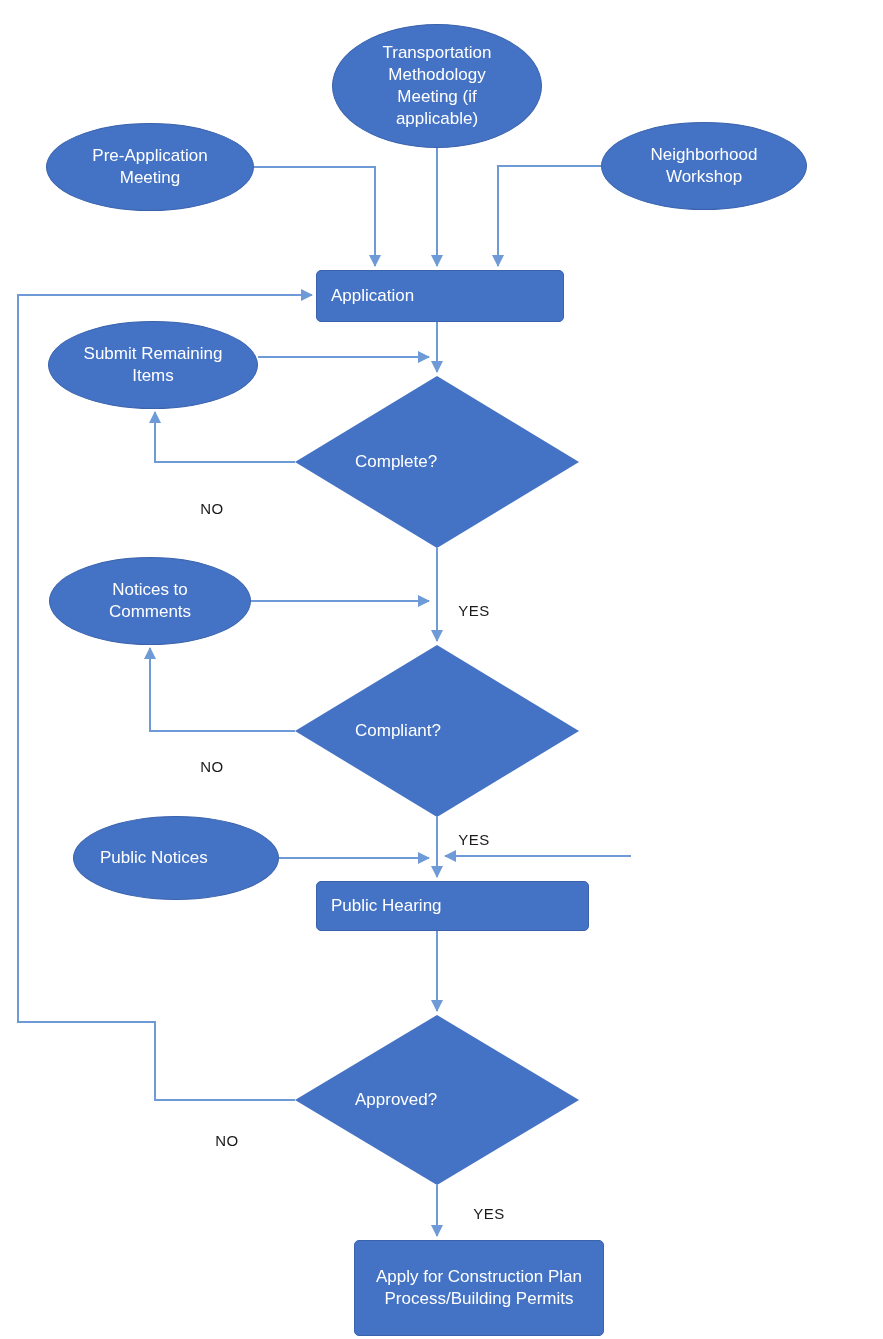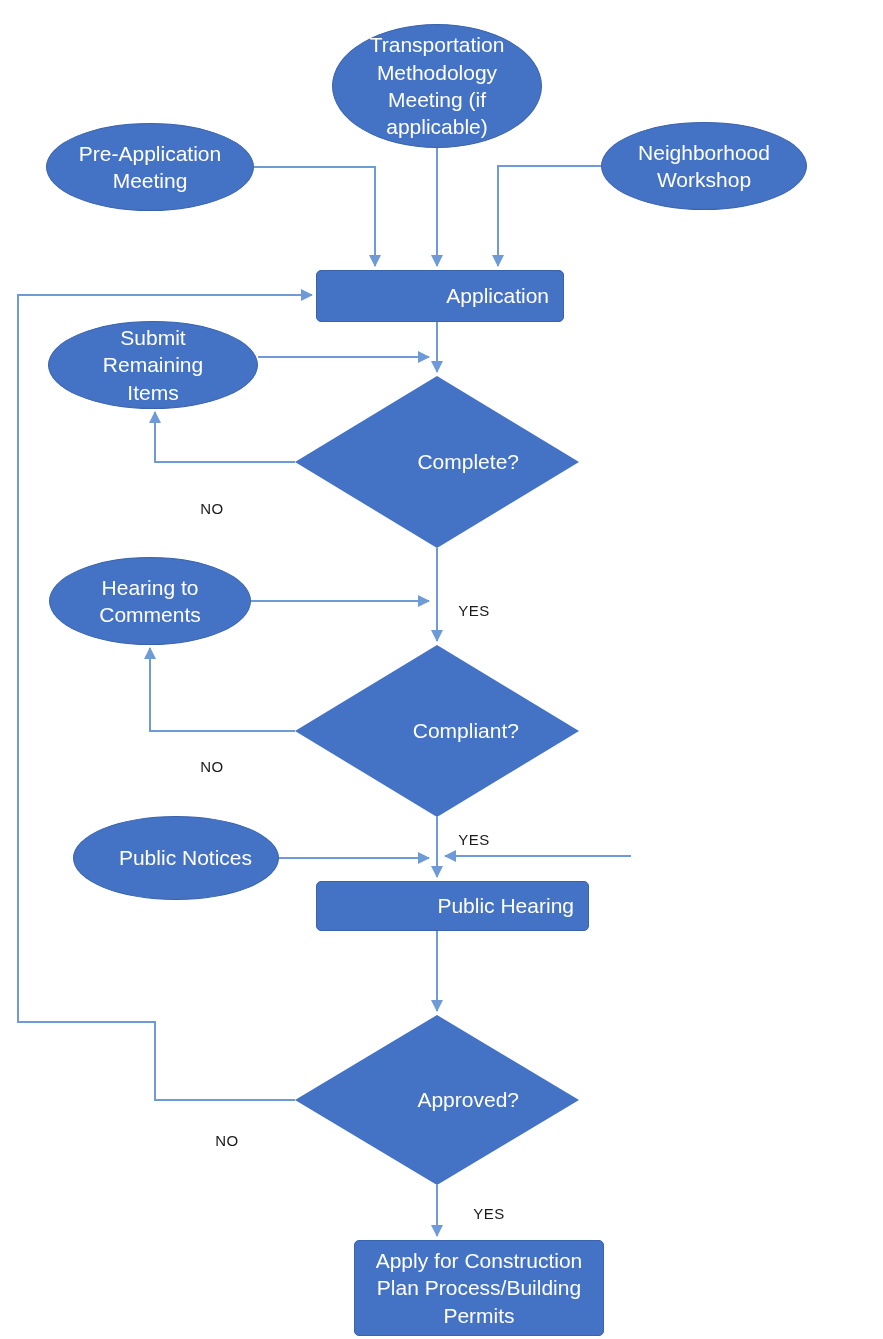--- a/index.html
+++ b/index.html
@@ -32,25 +32,25 @@
     stroke: var(--connector);
     stroke-width: 2;
     fill: none;
     marker-end: url(#arrow);
   }
   #arrow path { fill: var(--connector); }
   .node {
     position: absolute;
     display: flex;
     align-items: center;
-    justify-content: flex-end;
+    justify-content: flex-start;
     text-align: center;
     background: var(--shape-fill);
     color: var(--shape-text);
-    font-size: 21px;
+    font-size: 17px;
     line-height: 1.3;
   }
   .ellipse {
     border-radius: 50%;
     border: 1px solid var(--shape-border);
     padding: 8px 26px;
   }
   .process {
     border-radius: 5px;
     border: 1px solid var(--shape-border);
@@ -137,21 +137,21 @@
 
   <div class="node ellipse n-submit">
     <span>Submit Remaining Items</span>
   </div>
 
   <div class="node decision n-complete">
     <span>Complete?</span>
   </div>
 
   <div class="node ellipse n-respond">
-    <span>Hearing to Comments</span>
+    <span>Notices to Comments</span>
   </div>
 
   <div class="node decision n-compliant">
     <span>Compliant?</span>
   </div>
 
   <div class="node ellipse n-publicnotices">
     <span>Public Notices</span>
   </div>
 

